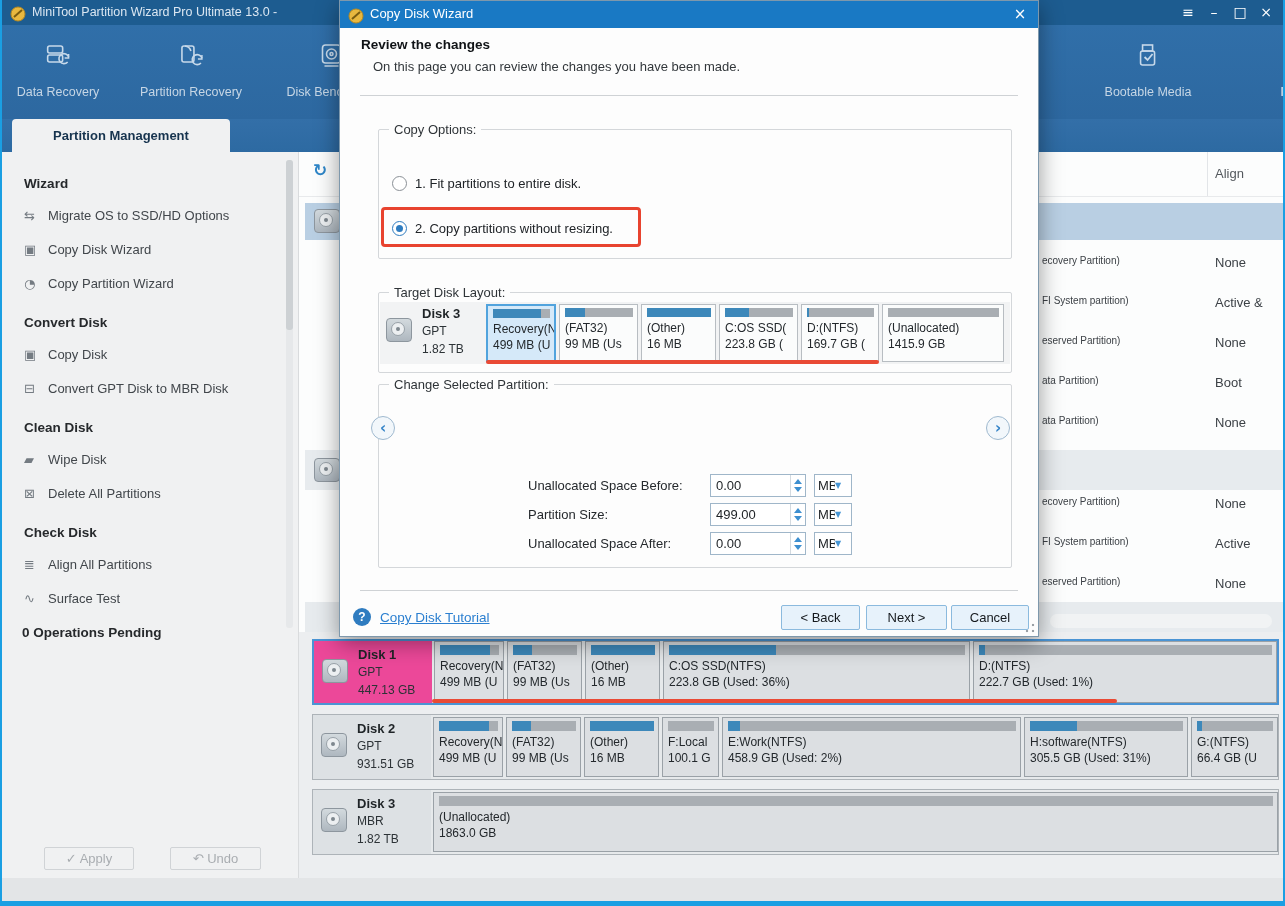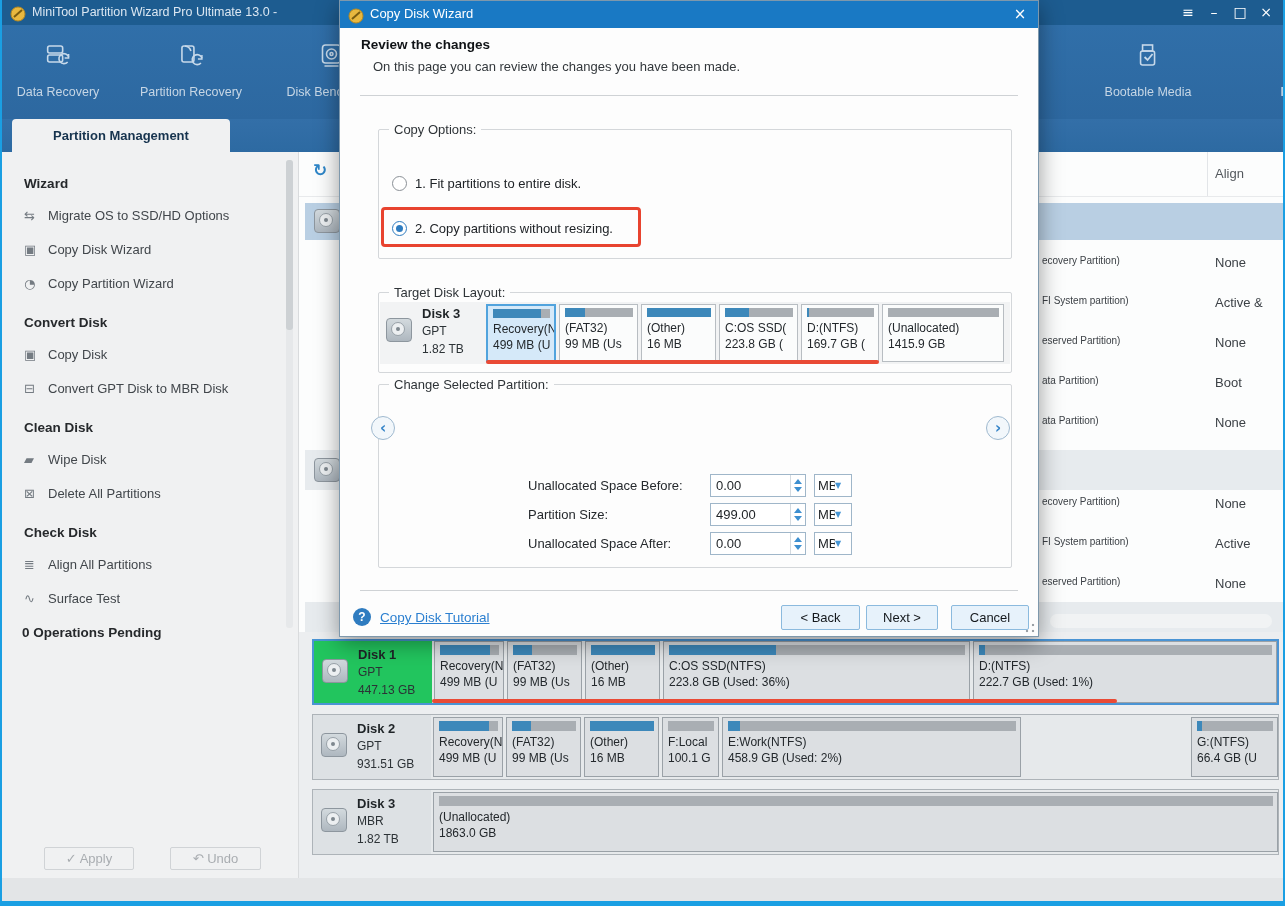--- a/index.html
+++ b/index.html
@@ -51,21 +51,21 @@
        border:1px solid #8d969e;border-radius:4px;position:relative;}
   .hdd::before{content:"";position:absolute;left:4px;top:3px;width:12px;height:12px;border-radius:50%;
        background:#eceff1;border:1px solid #98a1a8;}
   .hdd::after{content:"";position:absolute;left:9px;top:8px;width:4px;height:4px;border-radius:50%;background:#7e878e;}
 
   
   #diskmap{position:absolute;left:297px;top:632px;width:988px;height:246px;background:#eceef0;}
   .drow{position:absolute;left:13px;width:967px;height:66px;background:#e6e9eb;border:1px solid #adb3b8;}
   .drow.sel{border:2px solid #4a94d4;}
   .dhead{position:absolute;left:0;top:0;width:118px;height:100%;background:#dde1e4;}
-  .drow.sel .dhead{background:#22c55e;padding-left:28px;}
+  .drow.sel .dhead{background:#ec4899;padding-left:28px;}
   .dhead .hdd{position:absolute;left:8px;top:18px;}
   .dname{position:absolute;left:44px;top:6px;font-size:13px;font-weight:bold;color:#1f2427;}
   .dscheme{position:absolute;left:44px;top:24px;font-size:12px;color:#2c3236;}
   .dsize{position:absolute;left:44px;top:42px;font-size:12px;color:#2c3236;}
   .pcell{position:absolute;top:2px;height:60px;background:#dcdfe2;border:1px solid #9aa1a7;padding:3px 4px 0 5px;overflow:hidden;}
   .drow.sel .pcell{top:0;height:62px;}
   .pbar{height:10px;background:#a9aeb3;margin-bottom:3px;}
   .pbar i{display:block;height:100%;background:#3d88ba;}
   .pl{font-size:12px;color:#23282c;white-space:nowrap;line-height:16px;}
   .ps{font-size:12px;color:#23282c;white-space:nowrap;line-height:16px;}
@@ -356,20 +356,27 @@
         <div class="pl">F:Local</div>
           <div class="ps">100.1 G</div>
       </div>
       <div class="pcell" style="left:409px;width:299px;">
         <div class="pbar">
             <i style="width: 4%;"></i>
           </div>
         <div class="pl">E:Work(NTFS)</div>
           <div class="ps">458.9 GB (Used: 2%)</div>
       </div>
+      <div class="pcell" style="left:711px;width:164px;">
+        <div class="pbar">
+            <i style="width: 31%;"></i>
+          </div>
+        <div class="pl">H:software(NTFS)</div>
+          <div class="ps">305.5 GB (Used: 31%)</div>
+      </div>
       <div class="pcell" style="left:878px;width:87px;">
         <div class="pbar">
             <i style="width: 6%;"></i>
           </div>
         <div class="pl">G:(NTFS)</div>
           <div class="ps">66.4 GB (U</div>
       </div>
     </div>
 
     <div class="drow" style="top:157px;">
@@ -511,18 +518,18 @@
     </div>
     <div class="funit" style="top:531px;">
       <span class="utxt">MB</span>
         <span class="ddarrow g">▼</span>
     </div>
 
     <div class="hr" style="top:589px;"></div>
     <span id="helpcirc">?</span>
     <a id="tutlink">Copy Disk Tutorial</a>
     <div class="dbtn" style="left:441px;width:79px;">&lt; Back</div>
-    <div class="dbtn" style="left:526px;width:72px;">Next &gt;</div>
+    <div class="dbtn" style="left:526px;width:81px;">Next &gt;</div>
     <div class="dbtn" style="left:611px;width:78px;">Cancel</div>
     <span id="grip"></span>
   </div>
 
 </div>
 
 </body></html>

